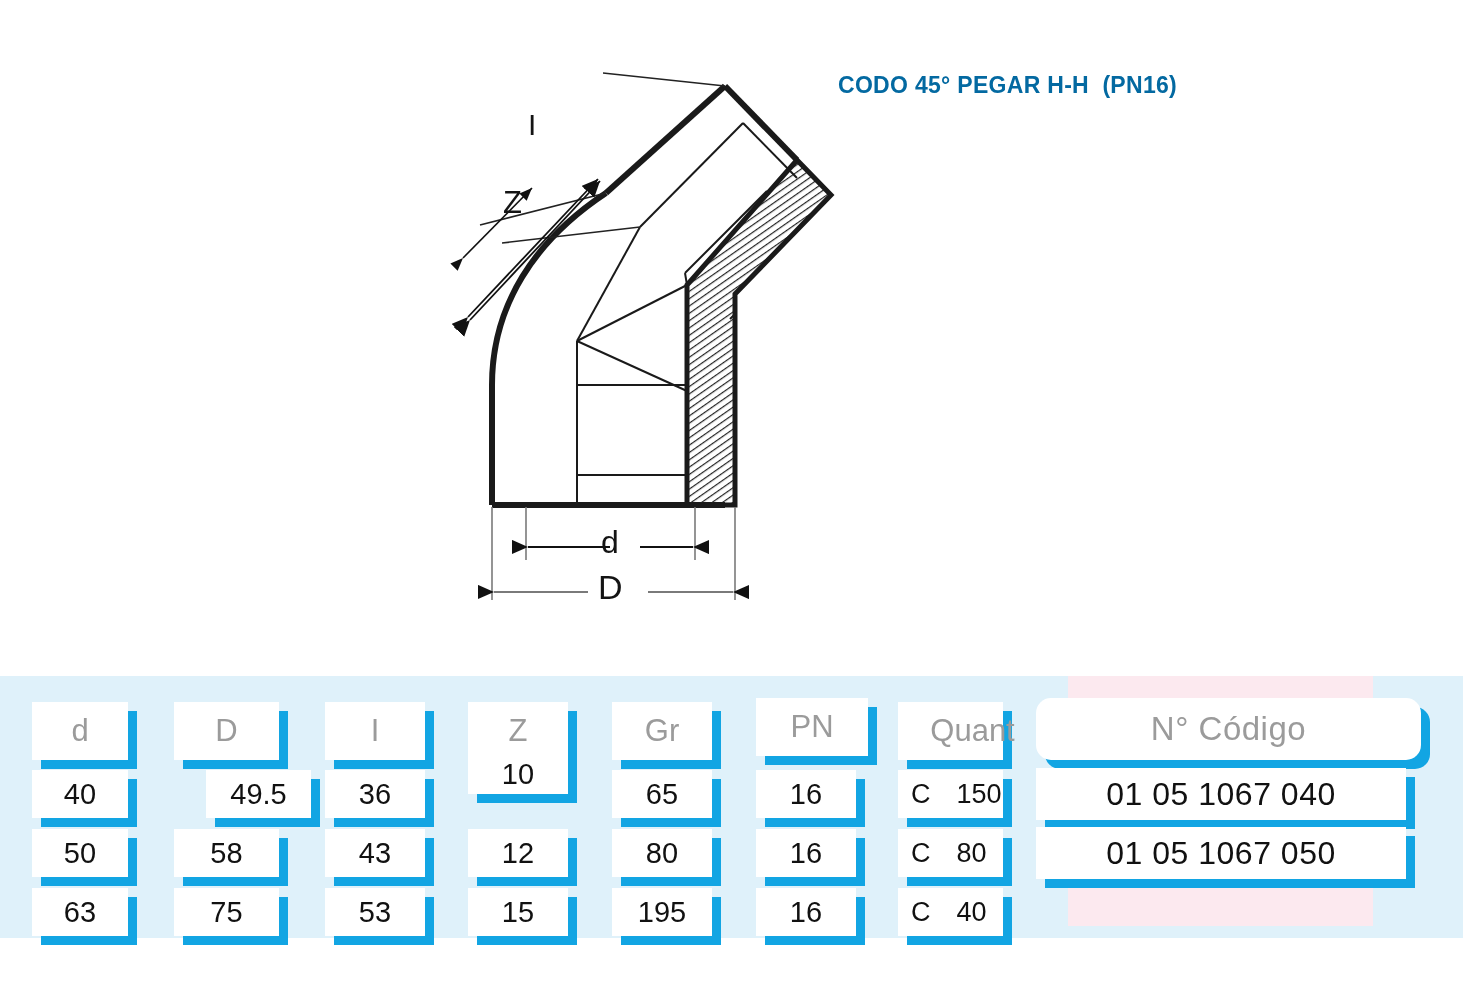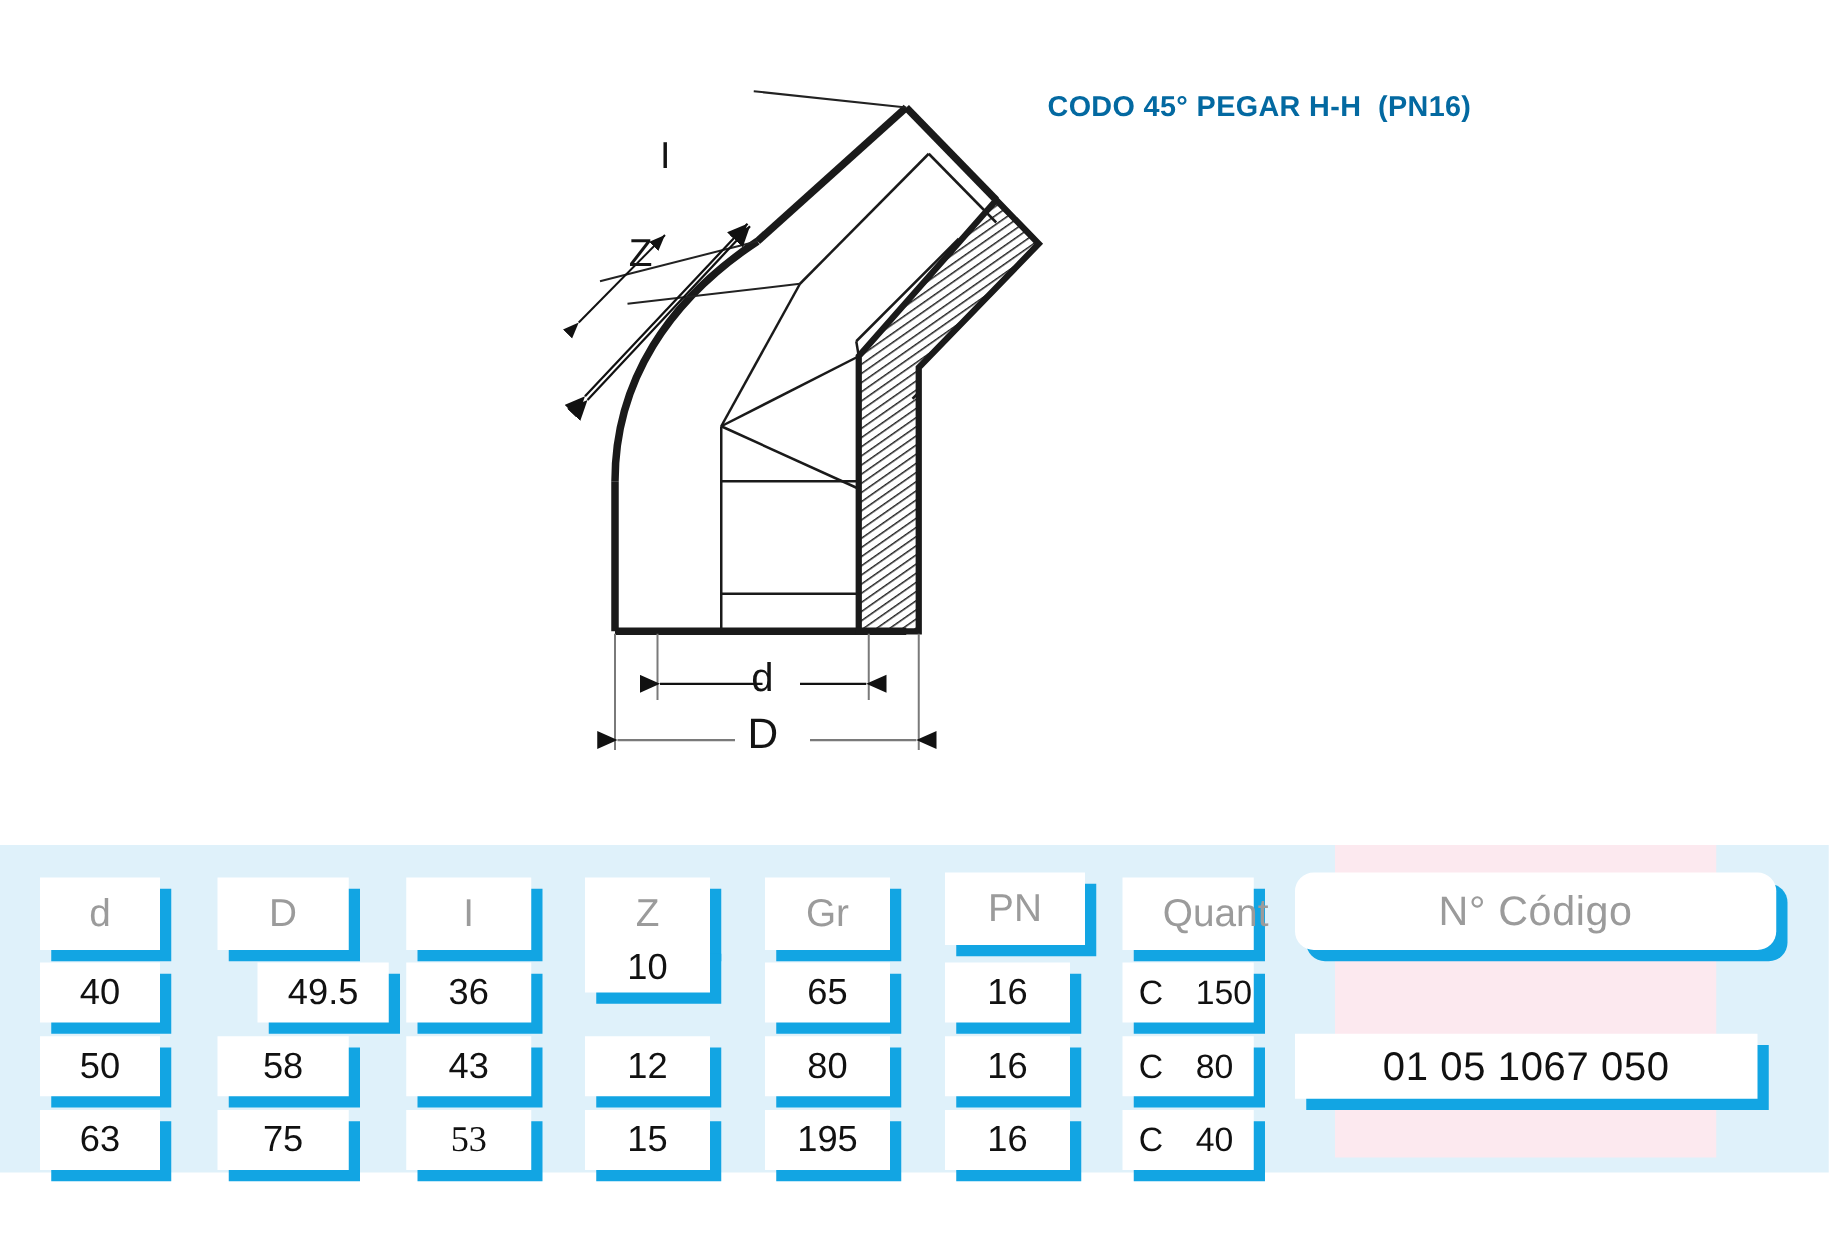--- a/index.html
+++ b/index.html
@@ -222,36 +222,37 @@
   <div class="cell value" style="left:32px;  top:94px; width:96px;  height:48px;">40</div>
   <div class="cell value" style="left:174px; top:94px; width:105px; height:48px;margin-left:32px;">49.5</div>
   <div class="cell value" style="left:325px; top:94px; width:100px; height:48px;">36</div>
   <div class="cell value" style="left:468px; top:78px; width:100px; height:40px;">10</div>
   <div class="cell value" style="left:612px; top:94px; width:100px; height:48px;">65</div>
   <div class="cell value" style="left:756px; top:94px; width:100px; height:48px;">16</div>
   <div class="cell value quant" style="left:898px; top:94px; width:105px; height:48px;">
     <span class="quant-c">C</span>
     <span class="quant-n">150</span>
   </div>
+  <div class="cell code" style="left:1036px; top:92px; width:370px; height:52px;">01 05 1067 040</div>
 
   <div class="cell value" style="left:32px;  top:153px; width:96px;  height:48px;">50</div>
   <div class="cell value" style="left:174px; top:153px; width:105px; height:48px;">58</div>
   <div class="cell value" style="left:325px; top:153px; width:100px; height:48px;">43</div>
   <div class="cell value" style="left:468px; top:153px; width:100px; height:48px;">12</div>
   <div class="cell value" style="left:612px; top:153px; width:100px; height:48px;">80</div>
   <div class="cell value" style="left:756px; top:153px; width:100px; height:48px;">16</div>
   <div class="cell value quant" style="left:898px; top:153px; width:105px; height:48px;">
     <span class="quant-c">C</span>
     <span class="quant-n">80</span>
   </div>
   <div class="cell code" style="left:1036px; top:151px; width:370px; height:52px;">01 05 1067 050</div>
 
   <div class="cell value" style="left:32px;  top:212px; width:96px;  height:48px;">63</div>
   <div class="cell value" style="left:174px; top:212px; width:105px; height:48px;">75</div>
-  <div class="cell value" style="left:325px; top:212px; width:100px; height:48px;font-family:Liberation Serif, serif;">53</div>
+  <div class="cell value" style="left:325px; top:212px; width:100px; height:48px;">53</div>
   <div class="cell value" style="left:468px; top:212px; width:100px; height:48px;">15</div>
   <div class="cell value" style="left:612px; top:212px; width:100px; height:48px;">195</div>
   <div class="cell value" style="left:756px; top:212px; width:100px; height:48px;">16</div>
   <div class="cell value quant" style="left:898px; top:212px; width:105px; height:48px;">
     <span class="quant-c">C</span>
     <span class="quant-n">40</span>
   </div>
 
 </div>
 

